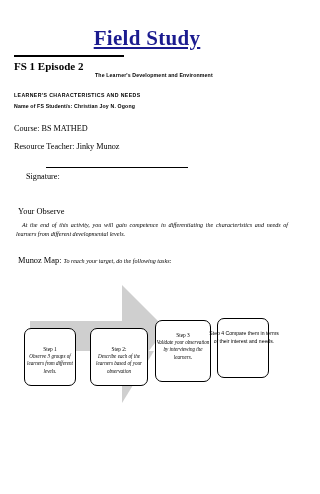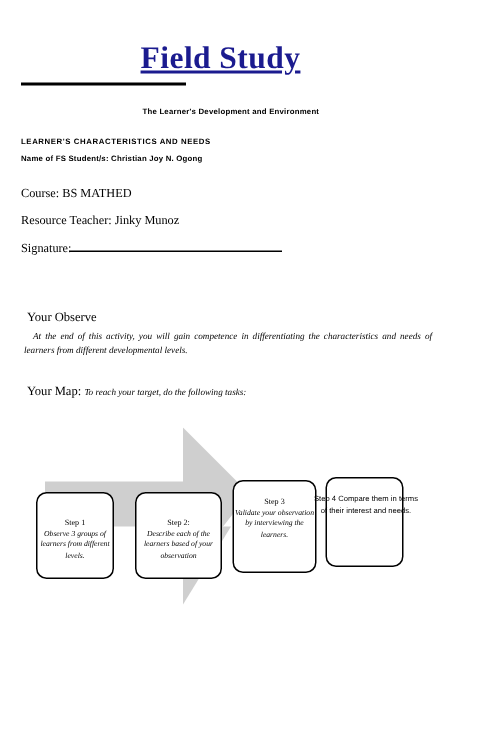--- a/index.html
+++ b/index.html
@@ -101,21 +101,21 @@
   .info-line {
     position: absolute;
     left: 14px;
     font-family: "Liberation Serif", serif;
     font-size: 8.2px;
     line-height: 10px;
     white-space: nowrap;
   }
   .info-course    { top: 124px; }
   .info-teacher   { top: 142px; }
-  .info-signature { top: 161px; }
+  .info-signature { top: 172px; margin-left: 12px; }
   .info-school    { top: 178px; }
 
   .sig-rule {
     position: absolute;
     left: 46px;
     top: 167px;
     width: 142px;
     height: 1px;
     background: #000000;
   }
@@ -212,38 +212,39 @@
 </head>
 <body>
 
 <div class="page">
 
   <div class="title-wrap">
     <span class="doc-title">Field Study</span>
   </div>
   <div class="title-rule"></div>
 
+  <div class="episode">FS 1 Episode 2</div>
   <div class="subtitle">The Learner's Development and Environment</div>
 
   <div class="learner-heading">LEARNER'S CHARACTERISTICS AND NEEDS</div>
   <div class="student-name">Name of FS Student/s: Christian Joy N. Ogong</div>
 
   <div class="info-line info-course">Course: BS MATHED</div>
   <div class="info-line info-teacher">Resource Teacher: Jinky Munoz</div>
   <div class="info-line info-signature">Signature:</div>
   <div class="sig-rule"></div>
 
   <div class="section-head target-head">Your Observe</div>
   <div class="target-body">
     <span class="indent">At the end of this activity, you will gain competence in differentiating the characteristics and needs of learners from</span>
     <span>different developmental levels.</span>
   </div>
 
   <div class="map-head">
-    <span>Your Map</span><span>:&nbsp;</span><span class="map-sub">To reach your target, do the following tasks:</span>
+    <span>Munoz Map</span><span>:&nbsp;</span><span class="map-sub">To reach your target, do the following tasks:</span>
   </div>
 
   <div class="arrow">
     <svg width="136" height="125" viewBox="0 0 136 125" xmlns="http://www.w3.org/2000/svg" aria-hidden="true">
       <polygon points="0,36 92,36 92,0 136,44 92,100 92,66 0,66" fill="#cfcfcf"></polygon>
       <polygon points="92,66 92,118 124,66" fill="#cfcfcf"></polygon>
     </svg>
   </div>
 
   <div class="step-box step-1">

